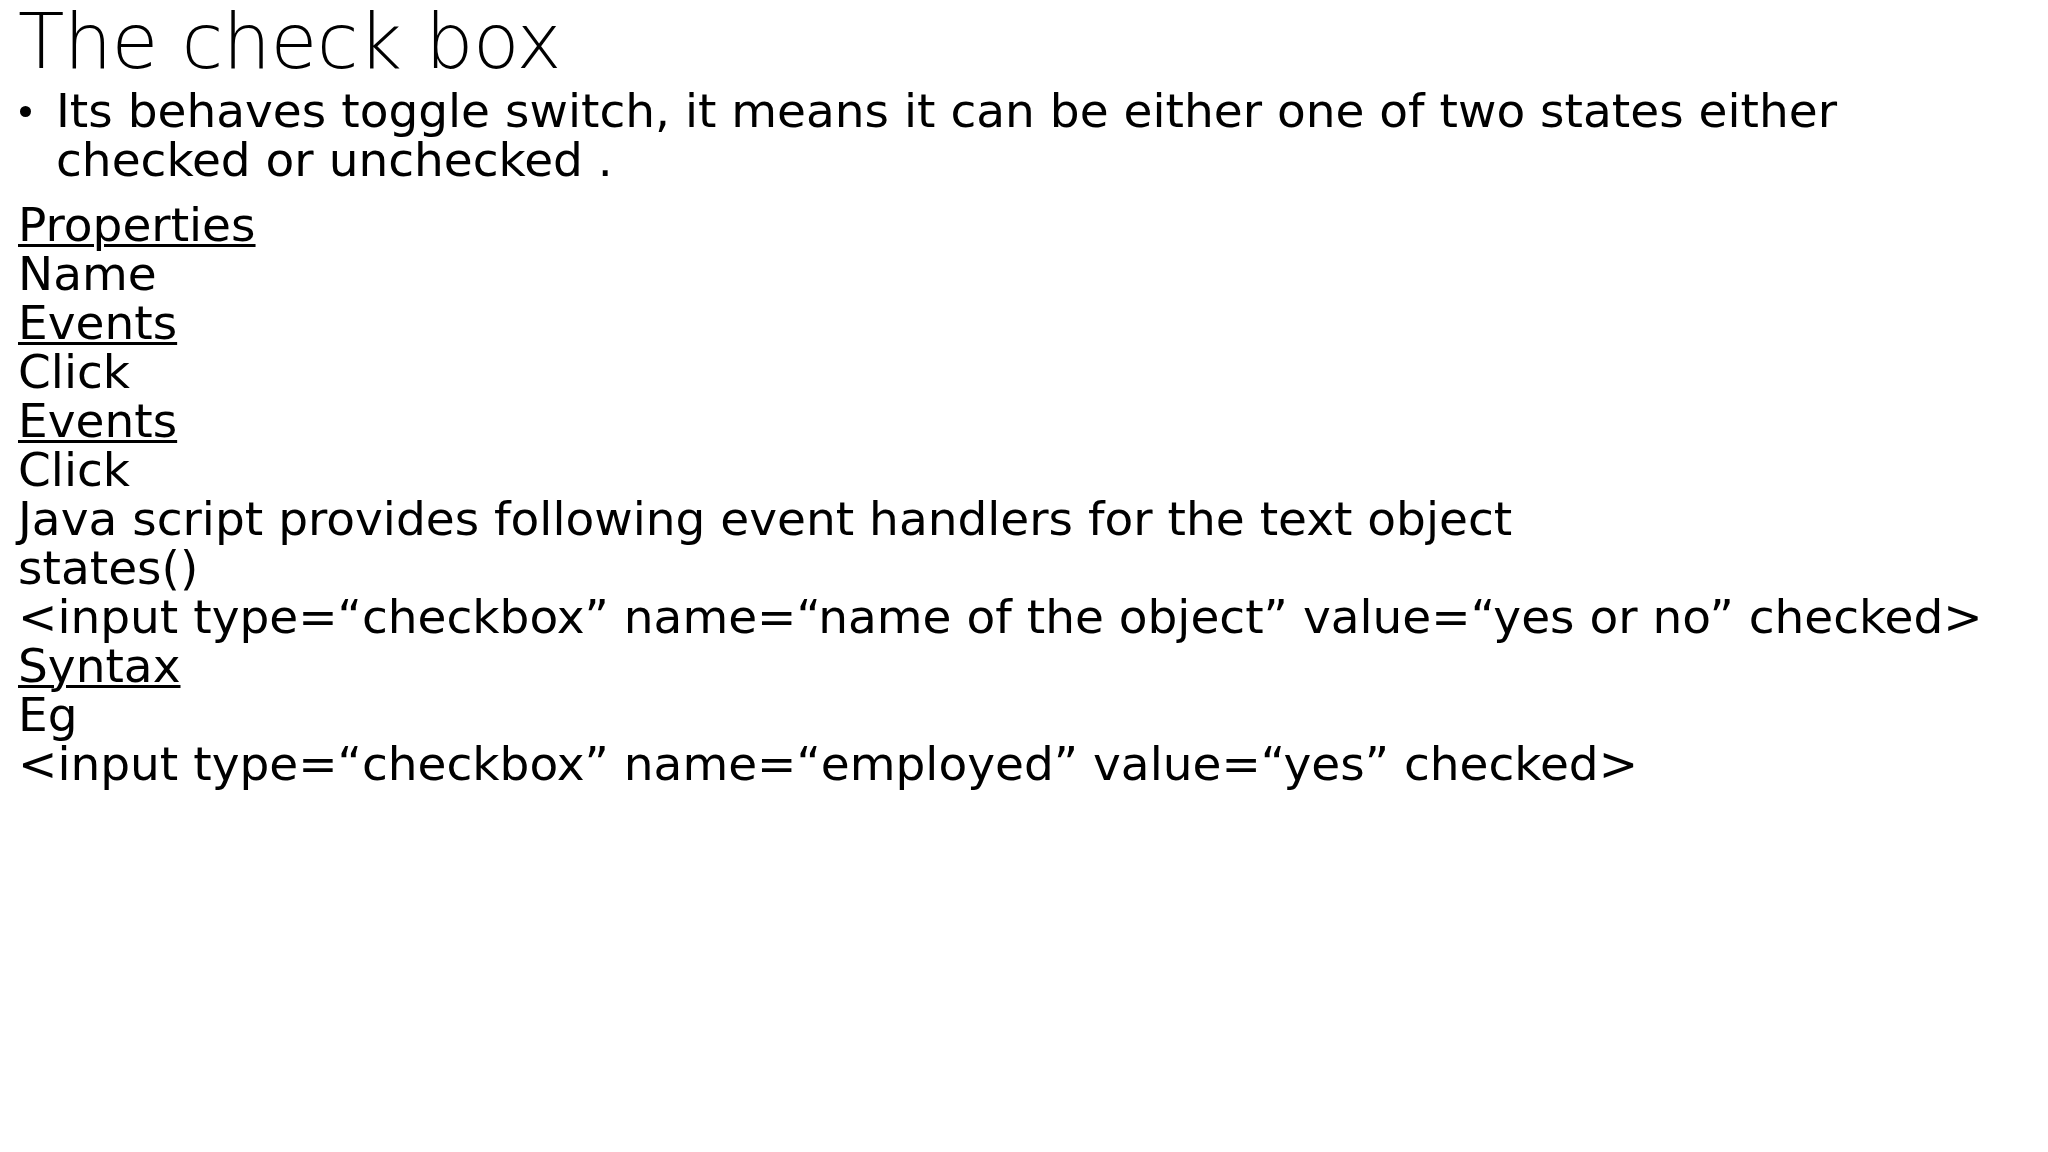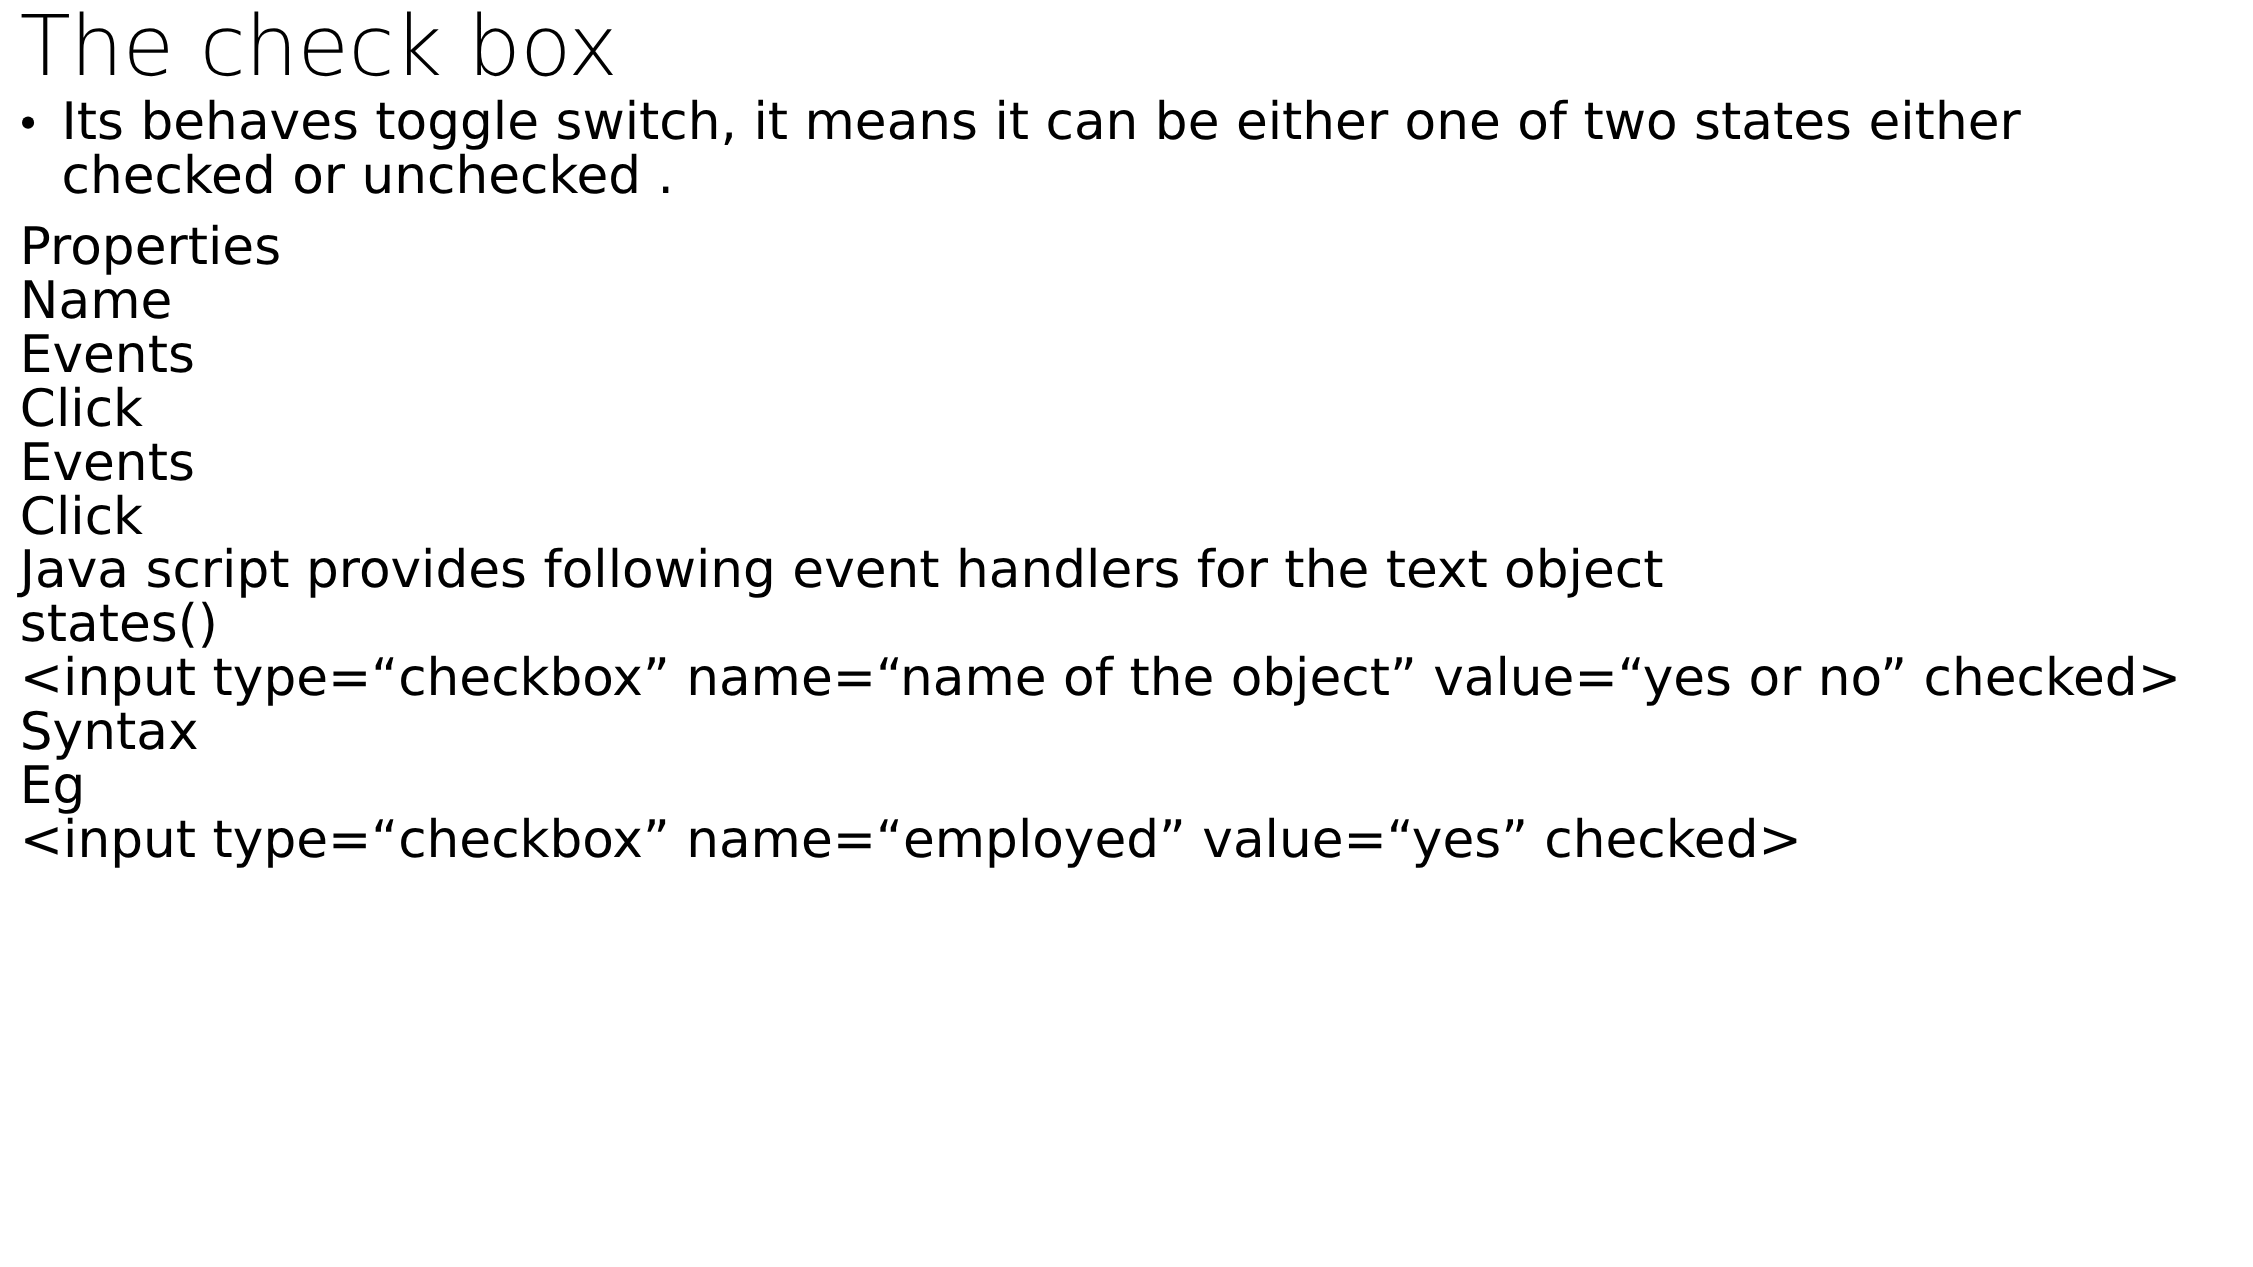--- a/index.html
+++ b/index.html
@@ -75,20 +75,21 @@
     position: absolute;
     left: 20px;
     top: 20px;
     width: 11px;
     height: 11px;
     background: #000000;
     border-radius: 50%;
   }
 
   .underline-head {
+    text-decoration: underline;
     text-underline-offset: 3px;
     text-decoration-thickness: 3px;
   }
 
   .spacer-2 { height: 16px; }
 </style>
 </head>
 <body>
 
 <div id="slide">

